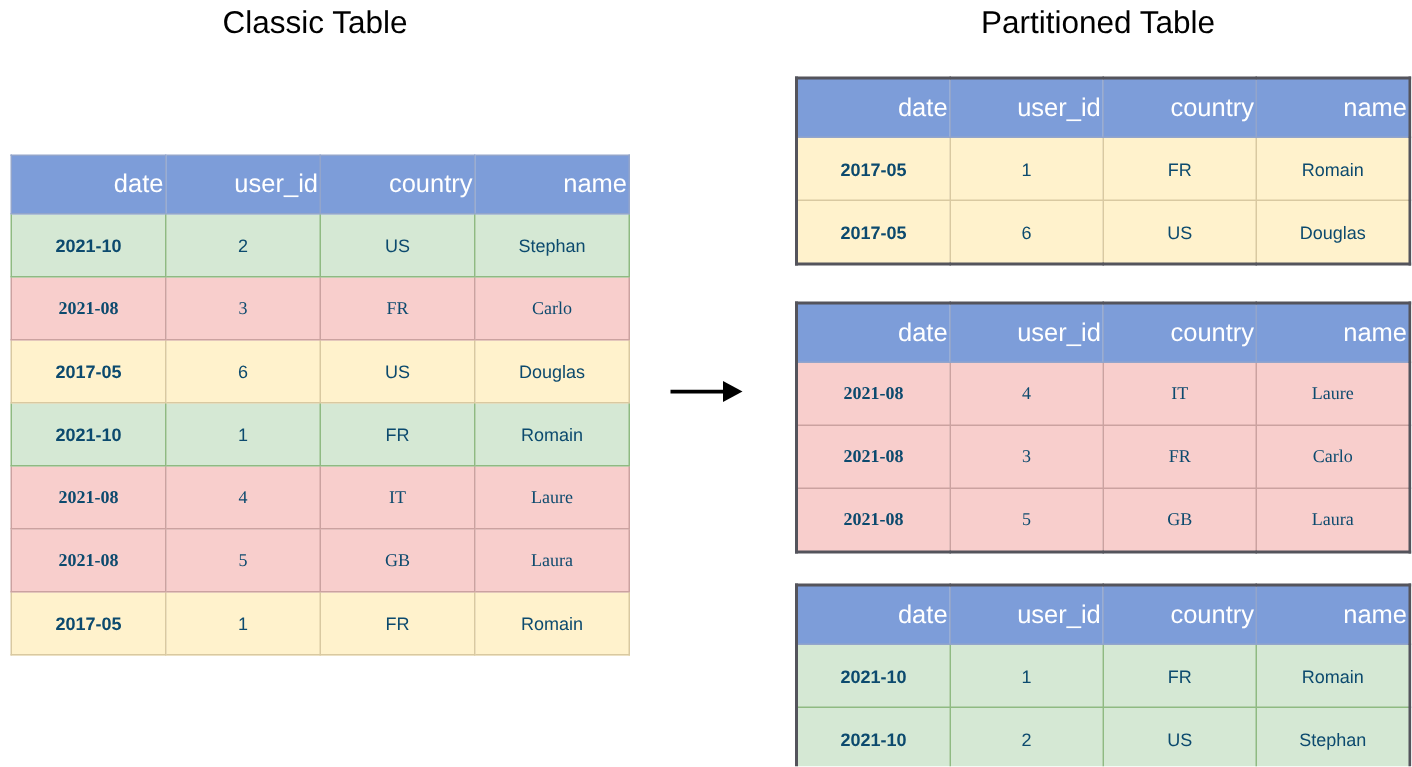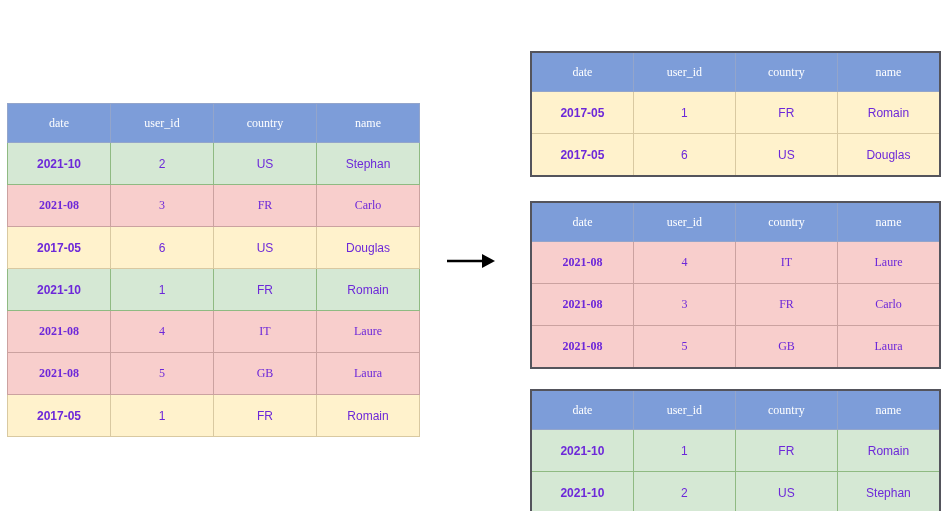--- a/index.html
+++ b/index.html
@@ -25,29 +25,28 @@
     position: absolute;
     border-collapse: collapse;
     table-layout: fixed;
   }
   table.dtable th {
     width: 100px;
     height: 36px;
     background: var(--header-fill);
     color: var(--header-text);
     font-weight: normal;
-    font-size: 12px;
-    text-align: center;
+    font-size: 17px;
+    text-align: right;
     border: 1px solid var(--header-border);
-    font-family: Liberation Serif, serif;
   }
   table.dtable td {
     height: 39px;
     font-size: 12px;
-    color: #6d28d9;
+    color: #0c4a6e;
     text-align: center;
     border-style: solid;
     border-width: 1px;
   }
   table.dtable td.date-cell { font-weight: bold; }
 
   tr.green td  { background: var(--green-fill);  border-color: var(--green-border); margin-left: 27px; }
   tr.pink td   { background: var(--pink-fill);   border-color: var(--pink-border); font-family: Liberation Serif, serif; }
   tr.yellow td { background: var(--yellow-fill); border-color: var(--yellow-border); }
 
@@ -57,21 +56,23 @@
   #ptable-1 { left: 530px; top: 201px; }
   #ptable-2 { left: 530px; top: 389px; }
 
   #arrow { position: absolute; left: 446px; top: 250px; }
 </style>
 </head>
 <body>
 
 <div id="canvas">
 
-
+  <div class="diagram-title" id="classic-title">Classic Table</div>
+
+  <div class="diagram-title" id="partitioned-title">Partitioned Table</div>
 
   <table class="dtable" id="classic-table">
     <thead>
         <tr>
           <th>date</th>
           <th>user_id</th>
           <th>country</th>
           <th>name</th>
         </tr>
       </thead>

